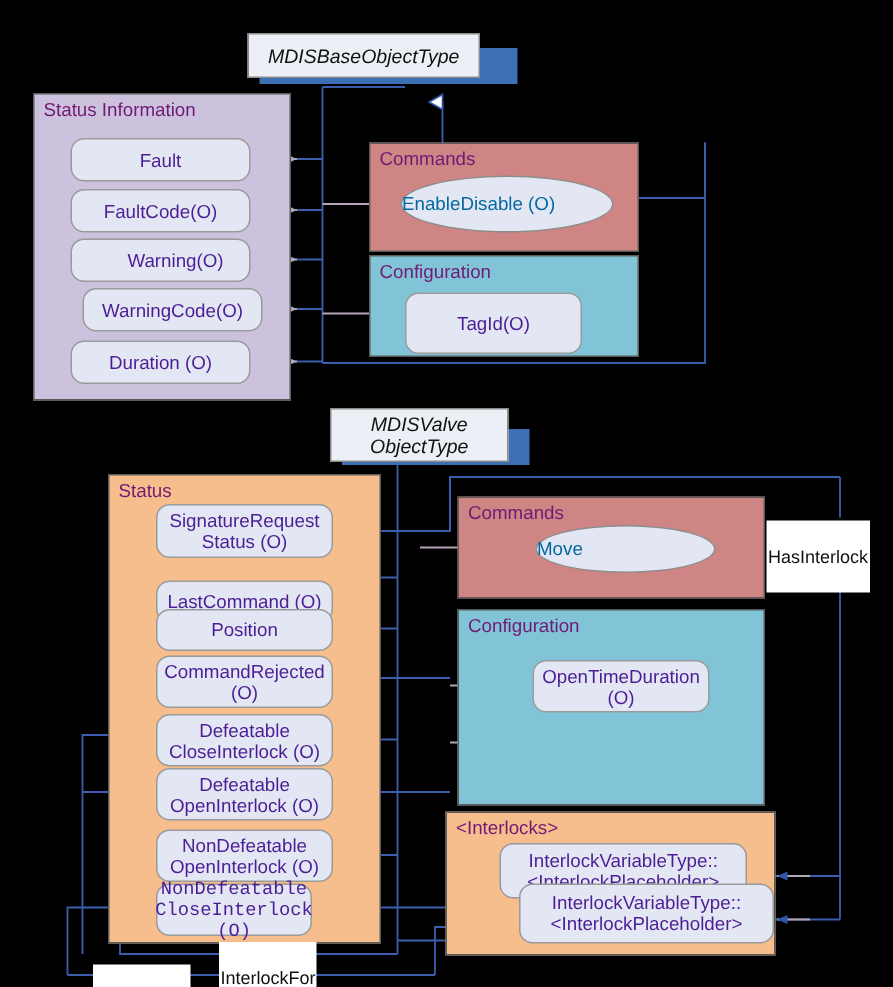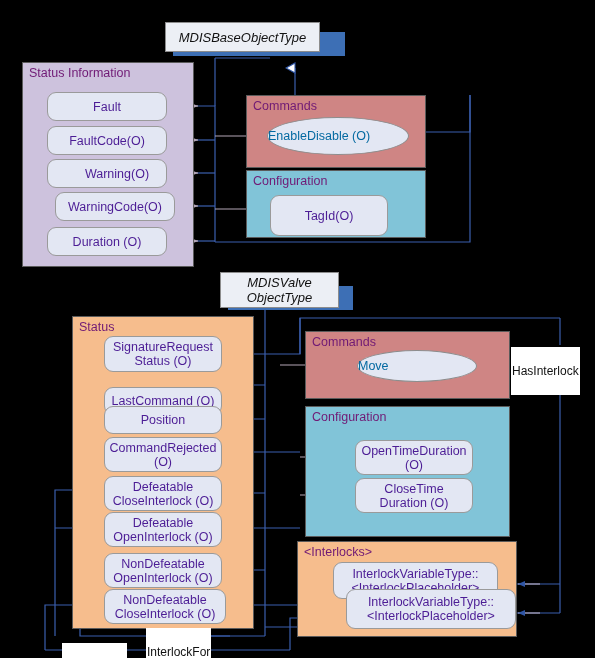--- a/index.html
+++ b/index.html
@@ -202,40 +202,37 @@
   </div>
   <div class="attr" style="left:104px;top:476px;width:118px;height:35px;">
     <span>Defeatable CloseInterlock (O)</span>
   </div>
   <div class="attr" style="left:104px;top:512px;width:118px;height:35px;">
     <span>Defeatable OpenInterlock (O)</span>
   </div>
   <div class="attr" style="left:104px;top:553px;width:118px;height:35px;justify-content:center;">
     <span>NonDefeatable OpenInterlock (O)</span>
   </div>
-  <div class="attr" style="left:104px;top:589px;width:122px;height:35px;">
+  <div class="attr" style="left:104px;top:589px;width:104px;height:35px;font-family:Liberation Mono, monospace;">
     <span>NonDefeatable CloseInterlock (O)</span>
   </div>
 
   <div class="panel" style="left:305px;top:331px;width:205px;height:68px;background:#cf8584;">
     <span class="panel-title">Commands</span>
   </div>
   <div class="ellipse" style="left:357px;top:350px;width:120px;height:32px;">
     <span>Move</span>
   </div>
 
   <div class="panel" style="left:305px;top:406px;width:205px;height:131px;background:#81c4d8;">
     <span class="panel-title">Configuration</span>
   </div>
   <div class="attr" style="left:355px;top:440px;width:118px;height:35px;">
     <span>OpenTimeDuration (O)</span>
   </div>
-  <div class="attr" style="left:355px;top:478px;width:118px;height:35px;">
-    <span>CloseTime Duration (O)</span>
-  </div>
 
   <div class="panel" style="left:297px;top:541px;width:220px;height:96px;background:#f6bd8d;">
     <span class="panel-title">&lt;Interlocks&gt;</span>
   </div>
   <div class="attr" style="left:333px;top:562px;width:165px;height:37px;z-index:2;">
     <span>InterlockVariableType:: &lt;InterlockPlaceholder&gt;</span>
   </div>
   <div class="attr" style="left:346px;top:589px;width:170px;height:40px;z-index:3;">
     <span>InterlockVariableType:: &lt;InterlockPlaceholder&gt;</span>
   </div>

